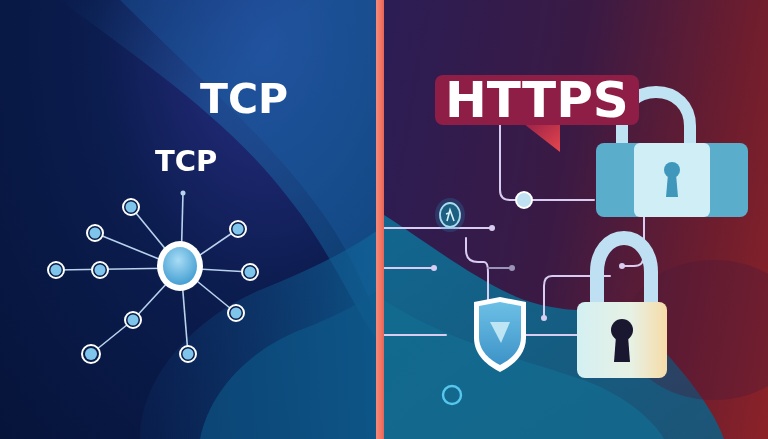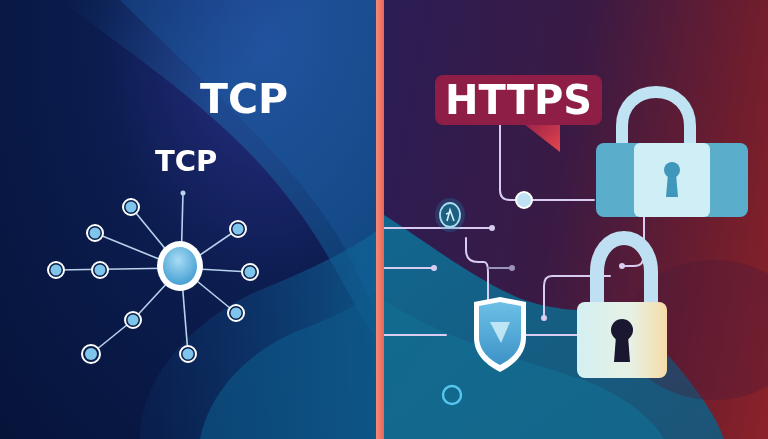--- a/index.html
+++ b/index.html
@@ -6,21 +6,21 @@
     body { width: 768px; height: 439px; overflow: hidden; background: #071838; }
     .stage { position: relative; width: 768px; height: 439px; overflow: hidden; text-align: right; }
     .panel { position: absolute; top: 0; height: 439px; overflow: hidden; }
     .left { left: 0; width: 378px; background: radial-gradient(ellipse at 70% 10%, #2a2f86 0%, #0b1c4e 45%, #06143a 100%); }
     .right { left: 384px; width: 384px; background: linear-gradient(100deg, #2b1d55 0%, #3a1a44 45%, #6d1d2e 80%, #8c2228 100%); }
     .divider { position: absolute; left: 376px; top: 0; width: 8px; height: 439px; background: linear-gradient(90deg, #f48a7c, #f27563 60%, #e66457); }
     .layer { position: absolute; inset: 0; }
     .title-big { position: absolute; left: 200px; top: 75px; font-family: "DejaVu Sans", sans-serif; font-weight: bold; font-size: 41px; color: #ffffff; letter-spacing: 0px; }
     .title-small { position: absolute; left: 155px; top: 144px; font-family: "DejaVu Sans", sans-serif; font-weight: bold; font-size: 29px; color: #ffffff; }
     .https-badge { position: absolute; left: 435px; top: 75px; height: 50px; padding: 0 10px; border-radius: 8px; background: #8e1e45; display: flex; align-items: center; }
-    .https-label { font-family: "DejaVu Sans", sans-serif; font-weight: bold; font-size: 40px; color: #ffffff; letter-spacing: 0px; }
+    .https-label { font-family: "DejaVu Sans", sans-serif; font-weight: bold; font-size: 50px; color: #ffffff; letter-spacing: 0px; }
   </style>
 </head>
 <body>
 
 <div class="stage">
 
   <div class="panel left">
     <svg class="layer" width="378" height="439" viewBox="0 0 378 439">
       <defs>
         <linearGradient id="wave1" x1="0" y1="0" x2="1" y2="1">

